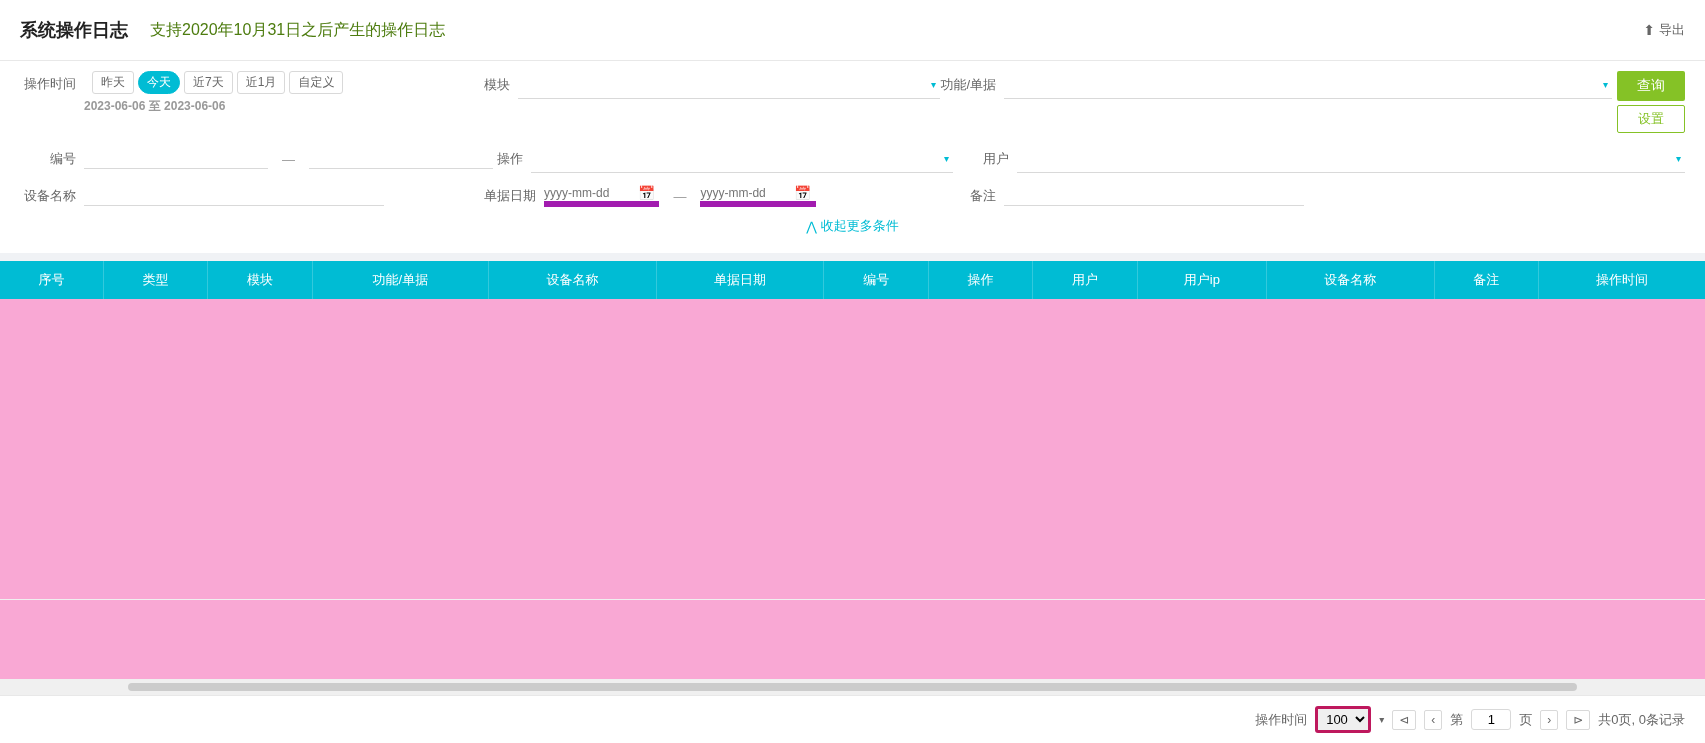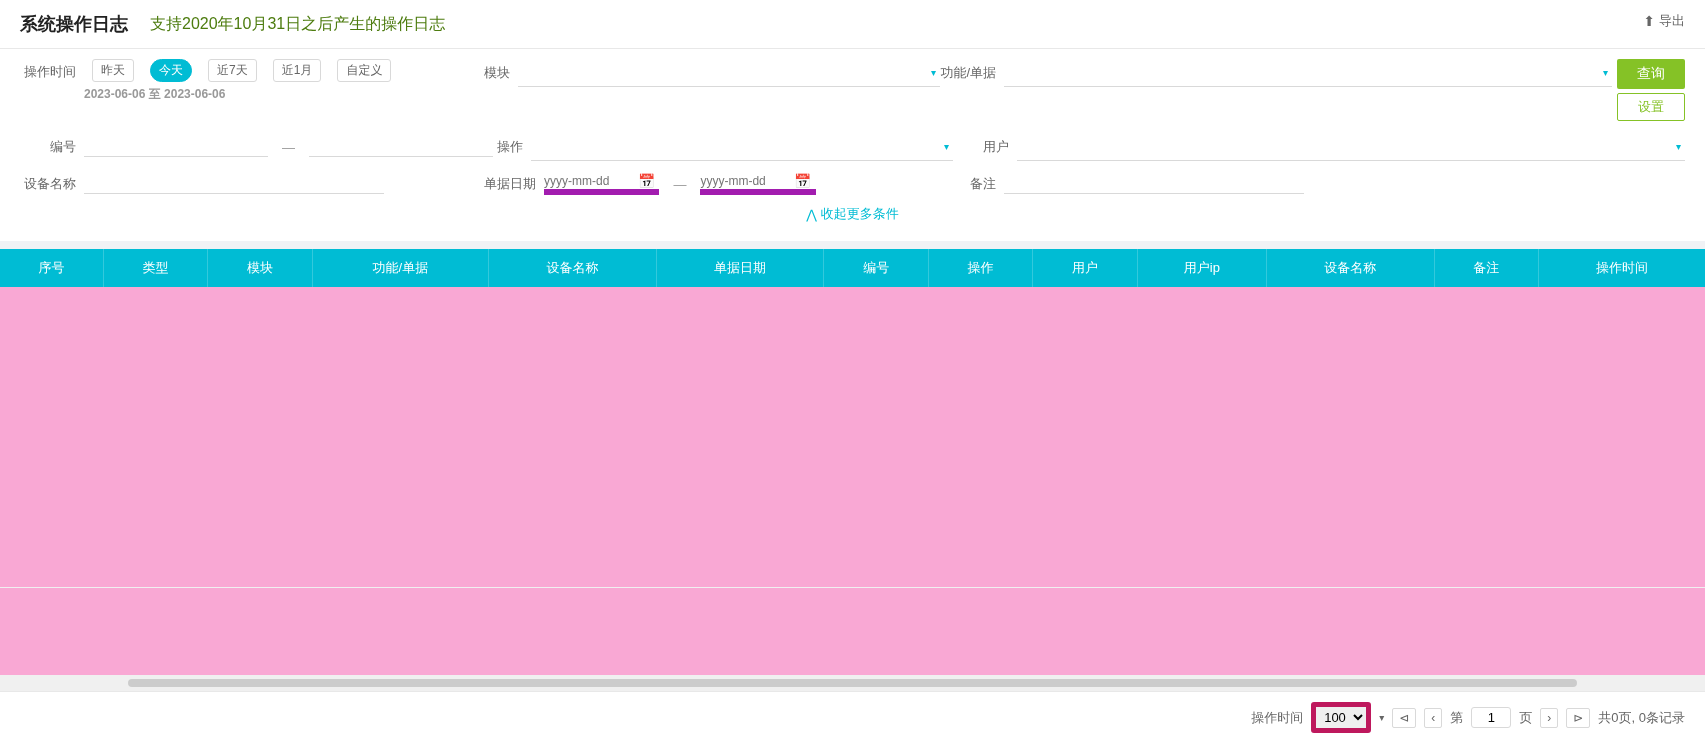--- a/index.html
+++ b/index.html
@@ -1,21 +1,21 @@
 <!DOCTYPE html>
 <html><head>
   <meta charset="utf-8">
   <style>
     * { box-sizing: border-box; margin: 0; padding: 0; }
     body { font-family: 'Microsoft YaHei', sans-serif; font-size: 13px; background: #f0f2f5; color: #333; }
 
     .page-wrapper { width: 1705px; min-height: 743px; background: #f0f2f5; display: flex; flex-direction: column; }
 
     
-    .page-header { background: #fff; padding: 12px 20px; display: flex; align-items: flex-start; justify-content: space-between; border-bottom: 1px solid #e8e8e8; }
+    .page-header { background: #fff; padding: 18px 20px; display: flex; align-items: center; justify-content: space-between; border-bottom: 1px solid #e8e8e8; }
     .page-title { font-size: 18px; font-weight: bold; color: #222; margin-right: 12px; }
     .page-subtitle { font-size: 16px; color: #4d7c0f; }
     .export-btn { display: flex; align-items: center; gap: 4px; color: #666; font-size: 13px; cursor: pointer; }
     .export-icon { font-size: 14px; }
     .filter-label { color: #666; font-size: 13px; white-space: nowrap; min-width: 56px; text-align: right; }
     .time-btn { padding: 2px 8px; border: 1px solid #d9d9d9; border-radius: 3px; background: #fff; cursor: pointer; font-size: 12px; color: #666; }
     .time-btn.active { background: #00bcd4; color: #fff; border-color: #00bcd4; border-radius: 12px; }
     .dropdown-arrow { color: #00bcd4; margin-left: auto; padding: 0 4px; font-size: 10px; cursor: pointer; }
 
     
@@ -36,21 +36,21 @@
     .data-table { width: 100%; border-collapse: collapse; }
     .data-table thead tr { background: #00bcd4; }
     .data-table thead th { color: #fff; font-size: 13px; font-weight: 500; padding: 10px 8px; text-align: center; border-right: 1px solid rgba(255,255,255,0.2); white-space: nowrap; }
     .data-table thead th:last-child { border-right: none; }
     .data-table tbody tr:nth-child(even) { background: #f9f9f9; }
     .data-table tbody td { padding: 8px; border-bottom: 1px solid #f0f0f0; text-align: center; font-size: 13px; }
 
     
     .pagination-bar { display: flex; align-items: center; justify-content: flex-end; padding: 10px 20px; gap: 8px; background: #fff; border-top: 1px solid #e8e8e8; }
     .pagination-label { font-size: 13px; color: #666; }
-    .page-size-select { border: 5px solid #be185d; border-radius: 3px; padding: 2px 4px; font-size: 13px; }
+    .page-size-select { border: 3px solid #be185d; border-radius: 3px; padding: 2px 4px; font-size: 13px; }
     .page-nav-btn { border: 1px solid #d9d9d9; background: #fff; padding: 2px 6px; cursor: pointer; font-size: 12px; color: #666; border-radius: 2px; }
     .page-num-input { border: 1px solid #d9d9d9; border-radius: 3px; width: 40px; text-align: center; padding: 2px 4px; font-size: 13px; }
     .page-info { font-size: 13px; color: #666; }
 
     
     .date-input-wrap { display: flex; align-items: center; border-bottom: 6px solid #a21caf; }
     .date-input { border: none; outline: none; font-size: 12px; color: #bbb; width: 90px; background: transparent; }
     .calendar-icon { color: #00bcd4; font-size: 14px; cursor: pointer; padding: 0 4px; }
 
     .filter-section { background: #fff; padding: 10px 20px; }
@@ -74,21 +74,21 @@
     </div>
   </div>
 
   <div class="filter-section">
 
     <div style="display:flex; align-items:flex-start; margin-bottom:12px;">
 
       <div style="display:flex; align-items:flex-start; gap:8px; flex:0 0 460px;">
         <span class="filter-label" style="min-width:56px;text-align:right;color:#666;font-size:13px;padding-top:4px;">操作时间</span>
         <div>
-          <div style="display:flex; align-items:flex-start; gap:16px;padding-left:8px;">
+          <div style="display:flex; align-items:flex-start; gap:4px;padding-left:8px;">
             <button class="time-btn">昨天</button>
             <button class="time-btn active">今天</button>
             <button class="time-btn">近7天</button>
             <button class="time-btn">近1月</button>
             <button class="time-btn">自定义</button>
           </div>
           <div style="font-size:12px;color:#999;margin-top:4px;font-weight:bold;">2023-06-06 至 2023-06-06</div>
         </div>
       </div>
 

